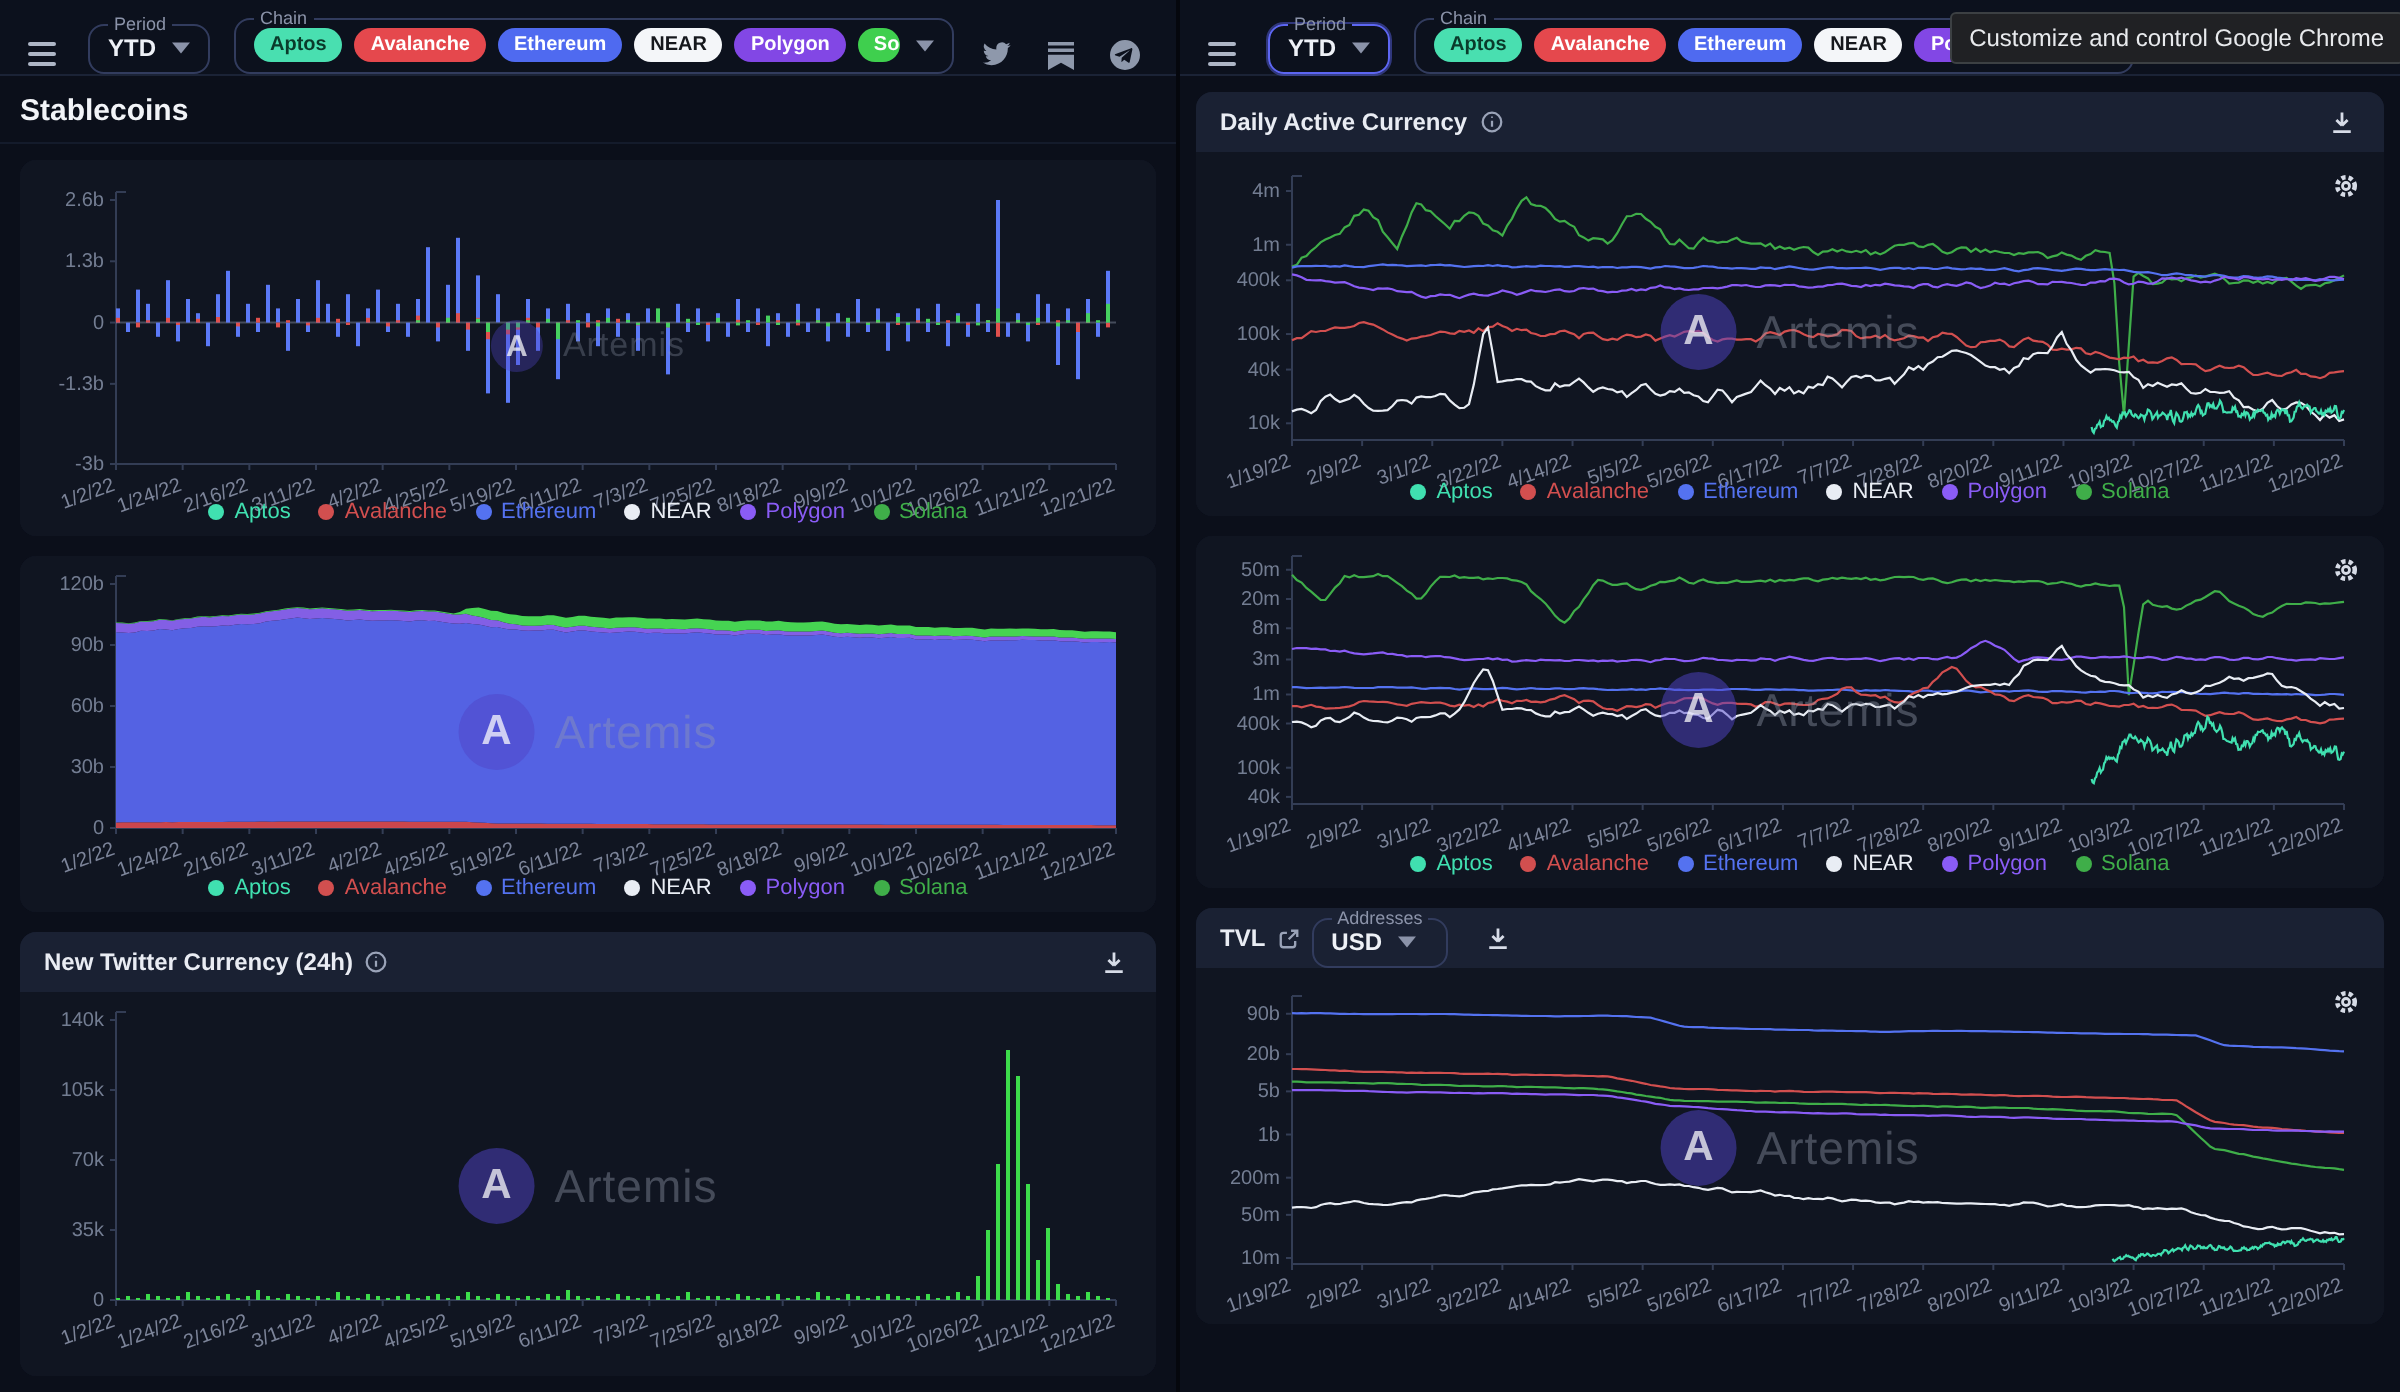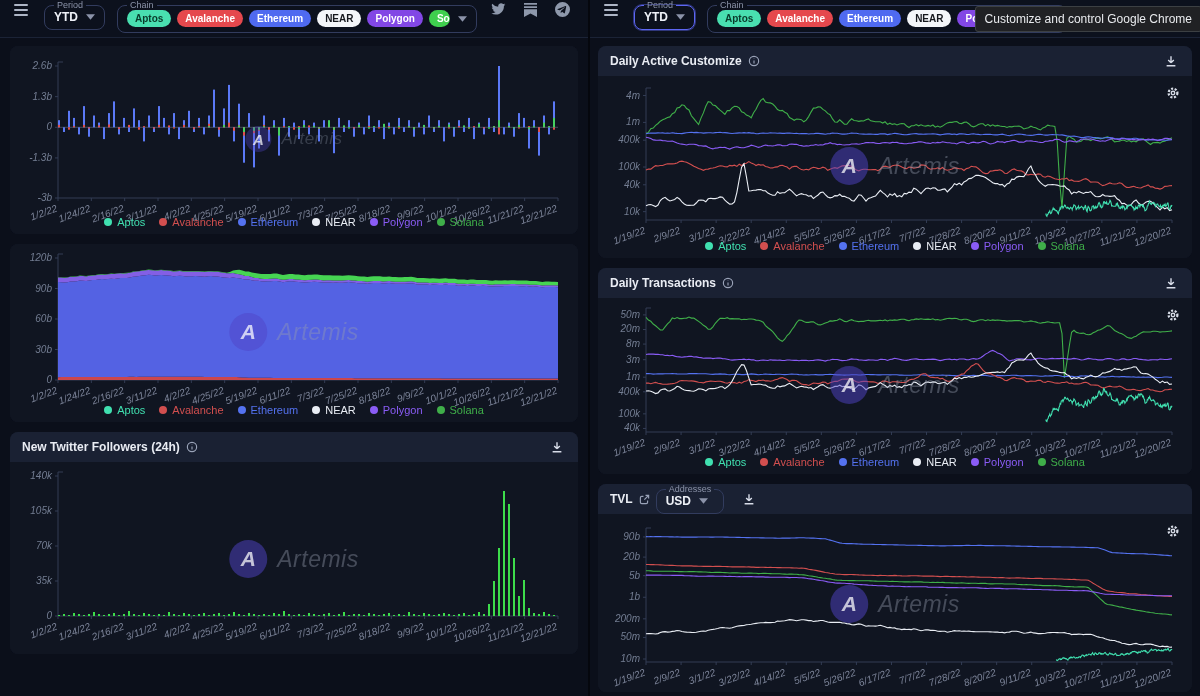--- a/index.html
+++ b/index.html
@@ -2,21 +2,21 @@
 <html><head>
 <meta charset="utf-8">
 <style>
   html,body{margin:0;padding:0;}
   body{width:1200px;height:696px;overflow:hidden;background:#05070d;
        font-family:"Liberation Sans",sans-serif;position:relative;color:#e8eaf0;}
   .window{position:absolute;top:0;bottom:0;background:#0b0f1a;}
   #win-left{left:0;width:588px;}
   #win-right{left:590px;width:610px;}
   
-  .topbar{height:38px;display:flex;align-items:flex-start;gap:12px;padding:0 10px;
+  .topbar{height:38px;display:flex;align-items:flex-end;gap:12px;padding:0 10px;
           background:#0c111d;border-bottom:1px solid #1b2336;box-sizing:border-box;}
   .burger{background:none;border:none;display:flex;flex-direction:column;gap:3px;padding:4px;cursor:pointer;}
   .burger i{display:block;width:14px;height:2px;background:#aeb6c6;border-radius:1px;}
   fieldset.ctl{border:1px solid #323c5e;border-radius:8px;padding:0 9px 5px;margin:0;}
   fieldset.ctl legend{font-size:9px;color:#8b93a9;padding:0 3px;}
   fieldset.ctl.focused{border-color:#5d66f2;box-shadow:0 0 0 1px rgba(93,102,242,.45);}
   .fs-val{display:flex;align-items:center;gap:8px;font-size:12px;font-weight:700;color:#eef1f7;}
   .caret{color:#8b93a9;flex:none;}
   .chips{display:flex;align-items:center;gap:6px;font-weight:700;}
   .chip{border-radius:999px;font-size:10px;font-weight:700;padding:3px 8px;white-space:nowrap;}
@@ -27,21 +27,21 @@
   .sec-head{font-size:15px;font-weight:700;color:#f2f4f8;padding:9px 10px 7px;
             border-bottom:1px solid #141b2b;}
   
   .card{margin:8px 8px 10px;background:#131828;border-radius:8px;overflow:hidden;}
   #win-left .card{margin:8px 10px 10px;}
   .card-head{display:flex;align-items:center;gap:6px;height:30px;padding:0 12px;background:#1a2133;}
   .card-title{font-size:12px;font-weight:700;color:#e9ecf3;margin:0;}
   .t-icon{color:#9aa3b8;display:flex;}
   .dl{margin-left:auto;background:none;border:none;color:#d7dce8;cursor:pointer;display:flex;padding:2px;}
   .card-body{position:relative;background:#101521;padding:2px 6px 0;}
-  .plot{position:relative;font-style:italic;}
+  .plot{position:relative;}
   .plot svg{display:block;}
   .gear{position:absolute;top:6px;right:4px;color:#d6dbe6;background:none;border:none;cursor:pointer;padding:2px;}
   .legend{display:flex;justify-content:center;align-items:center;gap:14px;margin-top:-14px;
           position:relative;padding-bottom:6px;}
   .lgi{display:flex;align-items:center;gap:5px;font-size:11px;cursor:pointer;}
   .lgi .dot{width:8px;height:8px;border-radius:50%;}
   
   text.ytick{fill:#76descendant;}
   .ytick{fill:#737d92;font-size:10px;}
   .xtick{fill:#7c8499;font-size:10px;}
@@ -107,20 +107,21 @@
           </svg>
       </button>
       <button class="sbtn">
         <svg width="15" height="15" viewBox="0 0 16 16" fill="currentColor">
             <path d="M8 0a8 8 0 1 0 0 16A8 8 0 0 0 8 0zm3.9 5.2-1.4 6.5c-.1.46-.38.57-.77.35L7.6 10.5l-1.07 1.03c-.12.12-.22.22-.45.22l.16-2.26 4.1-3.7c.18-.16-.04-.25-.27-.09L5.1 8.9l-2.18-.68c-.47-.15-.48-.47.1-.7l8.25-3.18c.4-.14.74.1.63.86z"></path>
           </svg>
       </button>
     </div>
   </header>
 
+  <div class="sec-head">Stablecoins</div>
 
   <section class="card">
     <div class="card-body">
       <div class="plot">
           <svg width="556" height="182">
             <line x1="42" y1="14" x2="42" y2="150" stroke="#333d55"></line>
             <line x1="42" y1="14" x2="47" y2="14" stroke="#333d55"></line>
             <line x1="42" y1="150" x2="542" y2="150" stroke="#333d55"></line>
             <line x1="39" y1="18" x2="42" y2="18" stroke="#333d55"></line>
             <text x="36" y="21" text-anchor="end" font-size="10" class="ytick">2.6b</text>
@@ -491,21 +492,21 @@
             <span class="dot" style="background: rgb(63, 174, 73);"></span>
             <span style="color: rgb(63, 174, 73);">Solana</span>
           </span>
         </div>
     </div>
   </section>
 
 
   <section class="card">
     <header class="card-head">
-      <h3 class="card-title">New Twitter Followers (24h)</h3>
+      <h3 class="card-title">New Twitter Currency (24h)</h3>
       <span class="t-icon">
         <svg width="12" height="12" viewBox="0 0 16 16" fill="none" stroke="currentColor" stroke-width="1.5">
             <circle cx="8" cy="8" r="6.2"></circle>
             <path d="M8 7.2v4"></path>
             <circle cx="8" cy="4.8" r="0.6" fill="currentColor" stroke="none"></circle>
           </svg>
       </span>
       <button class="dl">
         <svg width="14" height="14" viewBox="0 0 16 16" fill="none" stroke="currentColor" stroke-width="1.6">
             <path d="M8 2.5v7.5M8 10l-3.2-3.2M8 10l3.2-3.2M3 13.5h10"></path>
@@ -701,21 +702,21 @@
         <svg class="caret" width="9" height="6" viewBox="0 0 10 6" fill="currentColor">
             <path d="M0 0l5 6 5-6z"></path>
           </svg>
       </div>
     </fieldset>
   </header>
 
 
   <section class="card">
     <header class="card-head">
-      <h3 class="card-title">Daily Active Customize</h3>
+      <h3 class="card-title">Daily Active Currency</h3>
       <span class="t-icon">
         <svg width="12" height="12" viewBox="0 0 16 16" fill="none" stroke="currentColor" stroke-width="1.5">
             <circle cx="8" cy="8" r="6.2"></circle>
             <path d="M8 7.2v4"></path>
             <circle cx="8" cy="4.8" r="0.6" fill="currentColor" stroke="none"></circle>
           </svg>
       </span>
       <button class="dl">
         <svg width="14" height="14" viewBox="0 0 16 16" fill="none" stroke="currentColor" stroke-width="1.6">
             <path d="M8 2.5v7.5M8 10l-3.2-3.2M8 10l3.2-3.2M3 13.5h10"></path>
@@ -813,35 +814,20 @@
           </span>
           <span class="lgi">
             <span class="dot" style="background: rgb(63, 174, 73);"></span>
             <span style="color: rgb(63, 174, 73);">Solana</span>
           </span>
         </div>
     </div>
   </section>
 
   <section class="card">
-    <header class="card-head">
-      <h3 class="card-title">Daily Transactions</h3>
-      <span class="t-icon">
-        <svg width="12" height="12" viewBox="0 0 16 16" fill="none" stroke="currentColor" stroke-width="1.5">
-            <circle cx="8" cy="8" r="6.2"></circle>
-            <path d="M8 7.2v4"></path>
-            <circle cx="8" cy="4.8" r="0.6" fill="currentColor" stroke="none"></circle>
-          </svg>
-      </span>
-      <button class="dl">
-        <svg width="14" height="14" viewBox="0 0 16 16" fill="none" stroke="currentColor" stroke-width="1.6">
-            <path d="M8 2.5v7.5M8 10l-3.2-3.2M8 10l3.2-3.2M3 13.5h10"></path>
-          </svg>
-      </button>
-    </header>
     <div class="card-body">
       <div class="plot">
           <svg width="582" height="170">
             <line x1="42" y1="8" x2="42" y2="132" stroke="#333d55"></line>
             <line x1="42" y1="8" x2="47" y2="8" stroke="#333d55"></line>
             <line x1="42" y1="132" x2="568" y2="132" stroke="#333d55"></line>
             <line x1="39" y1="14.903069304254759" x2="42" y2="14.903069304254759" stroke="#333d55"></line>
             <text x="36" y="17.903069304254757" text-anchor="end" font-size="10" class="ytick">50m</text>
             <line x1="39" y1="29.492981458653265" x2="42" y2="29.492981458653265" stroke="#333d55"></line>
             <text x="36" y="32.49298145865326" text-anchor="end" font-size="10" class="ytick">20m</text>

